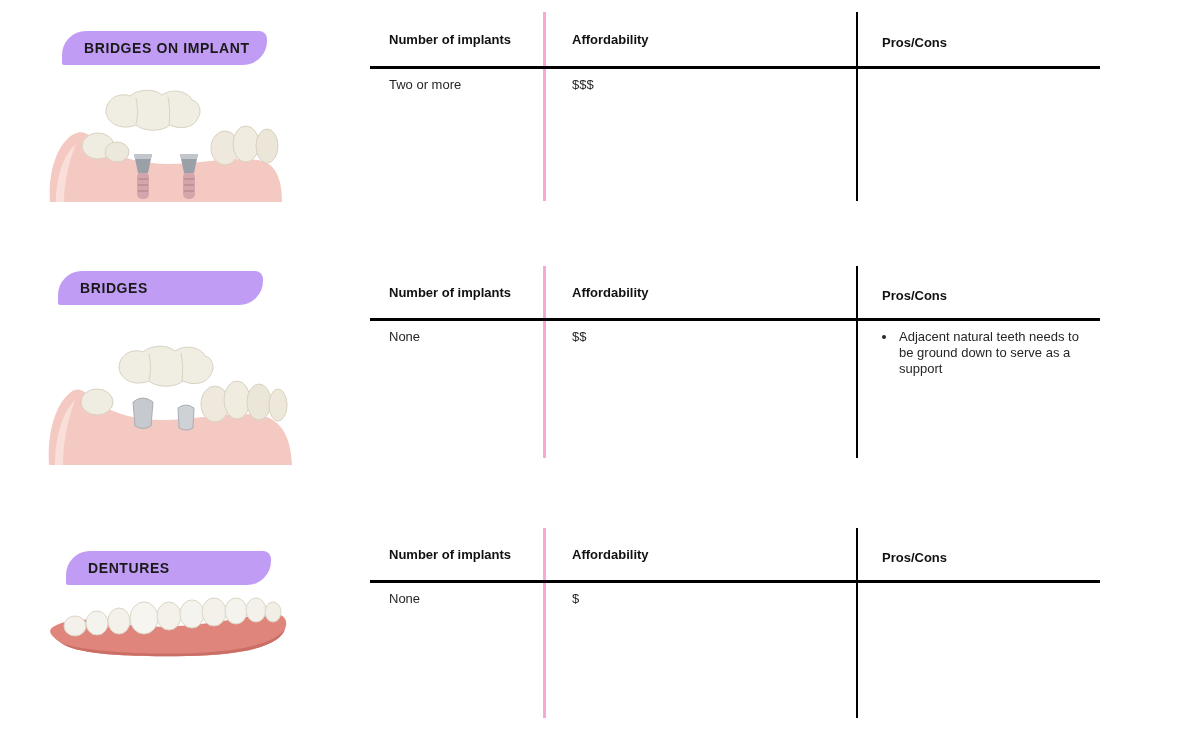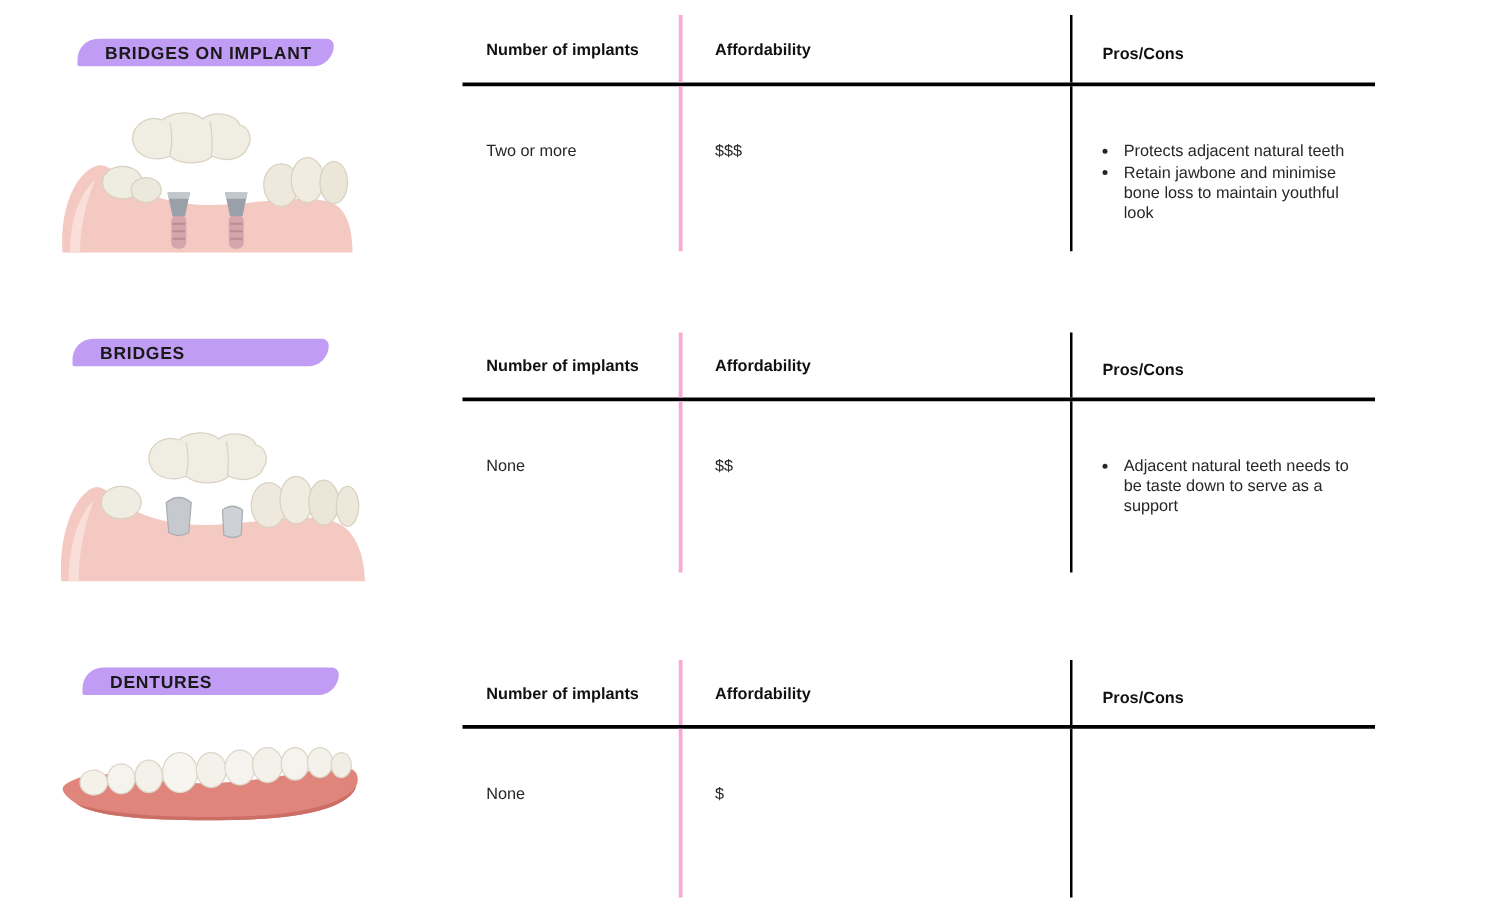--- a/index.html
+++ b/index.html
@@ -7,21 +7,21 @@
     width:1200px;height:739px;position:relative;overflow:hidden;
     background:#ffffff;
     font-family:"Liberation Sans","DejaVu Sans",sans-serif;
     color:#222;
   }
   .section{position:absolute;left:0;top:0;width:1200px;}
 
   
   .badge{
     position:absolute;
-    width:205px;height:22px;
+    width:205px;height:34px;
     background:#c19cf4;
     border-radius:24px 8px 24px 2px;
     display:flex;align-items:center;
     padding-left:22px;box-sizing:border-box;
   }
   .badge span{
     font-size:14px;font-weight:800;letter-spacing:.6px;
     color:#191919;white-space:nowrap;
   }
 
@@ -30,21 +30,21 @@
   .trow{display:grid;grid-template-columns:173px 315px 242px;}
   .thead{border-bottom:3px solid #000;}
   .cell{box-sizing:border-box;}
   .c2{border-left:3px solid #f9a8d4;border-right:2px solid #000;}
   .thead .cell{display:flex;align-items:center;}
   .thead .h{font-size:13px;font-weight:700;color:#111;}
   .c1{padding-left:19px;}
   .c2{padding-left:26px;}
   .c3{padding-left:24px;padding-right:4px;}
   .thead .c3{padding-top:7px;}
-  .tbody .cell{padding-top:44px;font-size:13px;color:#262626;}
+  .tbody .cell{padding-top:8px;font-size:13px;color:#262626;}
   .tbody ul{margin:0;padding-left:15px;}
   .tbody li{margin:0 0 1px 0;line-height:16px;padding-left:2px;}
 
   .illus{position:absolute;}
 </style>
 </head>
 <body>
 
 <div class="section">
   <div class="badge" style="left:62px;top:31px;">
@@ -84,26 +84,20 @@
       <div class="cell c2">
           <span class="h">Affordability</span>
         </div>
       <div class="cell c3">
           <span class="h">Pros/Cons</span>
         </div>
     </div>
     <div class="trow tbody" style="min-height:132px;">
       <div class="cell c1">Two or more</div>
       <div class="cell c2">$$$</div>
-      <div class="cell c3">
-        <ul>
-            <li>Protects adjacent natural teeth</li>
-            <li>Retain jawbone and minimise bone loss to maintain youthful look</li>
-          </ul>
-      </div>
     </div>
   </div>
 </div>
 
 <div class="section">
   <div class="badge" style="left:58px;top:271px;">
     <span>BRIDGES</span>
   </div>
 
   <svg class="illus" style="left:45px;top:322px;" width="250" height="145" viewBox="0 0 250 145">
@@ -136,29 +130,29 @@
         </div>
       <div class="cell c3">
           <span class="h">Pros/Cons</span>
         </div>
     </div>
     <div class="trow tbody" style="min-height:137px;">
       <div class="cell c1">None</div>
       <div class="cell c2">$$</div>
       <div class="cell c3">
         <ul>
-            <li>Adjacent natural teeth needs to be taste down to serve as a support</li>
+            <li>Adjacent natural teeth needs to be ground down to serve as a support</li>
           </ul>
       </div>
     </div>
   </div>
 </div>
 
 <div class="section">
-  <div class="badge" style="left:66px;top:534px;">
+  <div class="badge" style="left:66px;top:551px;">
     <span>DENTURES</span>
   </div>
 
   <svg class="illus" style="left:47px;top:585px;" width="245" height="75" viewBox="0 0 245 75">
     <path d="M6,42 C28,29 52,36 84,40 C124,45 170,38 216,29 C232,26 243,31 238,44 C231,62 196,70 140,71 C88,72 30,70 14,58 C4,51 0,46 6,42 Z" fill="#e0857b"></path>
     <path d="M14,58 C40,67 100,70 150,68 C196,66 228,58 238,44 C234,60 198,70 140,71 C88,72 30,70 14,58 Z" fill="#cb6f66"></path>
     <g stroke="#dcd6c8" stroke-width="1">
       <ellipse cx="28" cy="41" rx="11" ry="10" fill="#f3f1ea"></ellipse>
       <ellipse cx="50" cy="38" rx="11" ry="12" fill="#f5f3ed"></ellipse>
       <ellipse cx="72" cy="36" rx="11" ry="13" fill="#f3f1ea"></ellipse>

